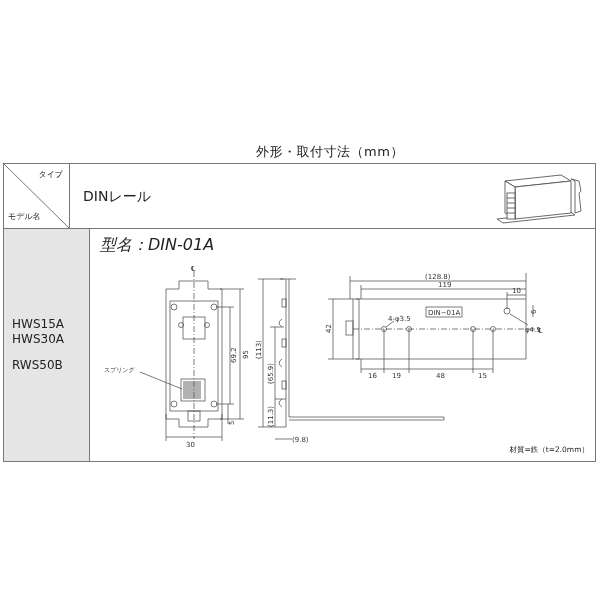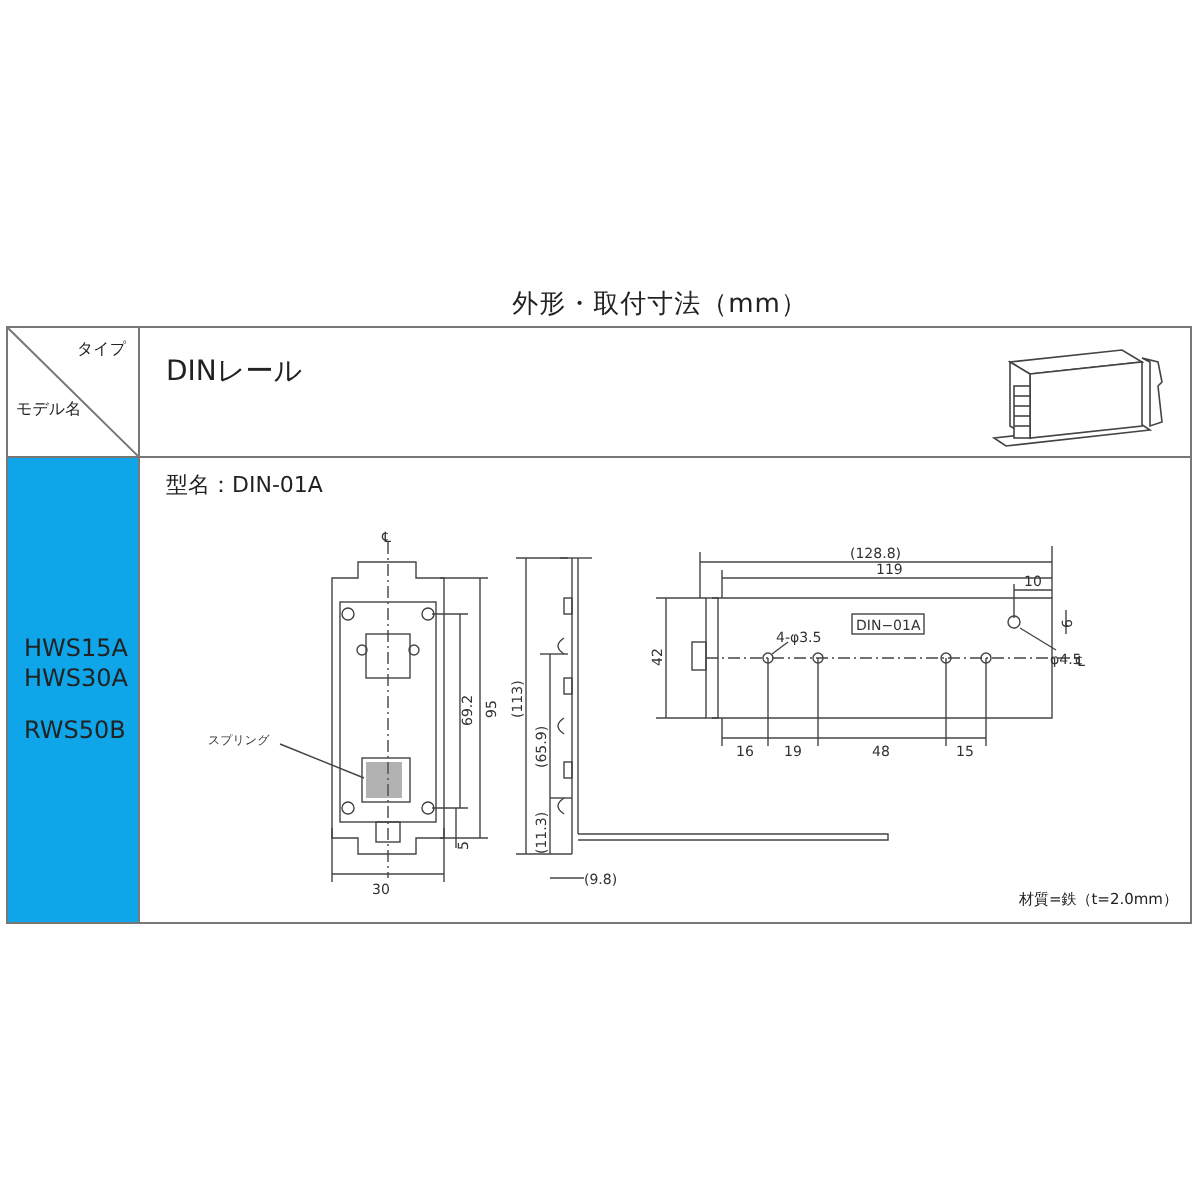--- a/index.html
+++ b/index.html
@@ -2,28 +2,28 @@
 <html><head>
 <meta charset="utf-8">
 <style>
   html,body{margin:0;padding:0;background:#fff;}
   body{width:600px;height:600px;position:relative;overflow:hidden;font-family:"DejaVu Sans","Liberation Sans",sans-serif;color:#222;}
   .title{position:absolute;top:143px;left:0;width:600px;text-align:center;font-size:13px;letter-spacing:0.5px;padding-left:60px;box-sizing:border-box;}
   .tbl{position:absolute;left:3px;top:163px;width:593px;height:299px;border:1px solid #777;box-sizing:border-box;}
   .hdr-left{position:absolute;left:0;top:0;width:66px;height:65px;border-right:1px solid #777;border-bottom:1px solid #777;box-sizing:border-box;overflow:hidden;font-family:Liberation Serif, serif;}
   .hdr-left svg{position:absolute;left:0;top:0;}
   .type-lbl{position:absolute;right:6px;top:5px;font-size:8px;}
-  .model-lbl{position:absolute;left:4px;bottom:18px;font-size:8px;}
+  .model-lbl{position:absolute;left:4px;bottom:6px;font-size:8px;}
   .hdr-right{position:absolute;left:66px;top:0;right:0;height:65px;border-bottom:1px solid #777;box-sizing:border-box;}
-  .din-lbl{position:absolute;left:13px;top:13px;font-size:14px;}
+  .din-lbl{position:absolute;left:13px;top:24px;font-size:14px;}
   .iso{position:absolute;right:8px;top:3px;}
-  .models{position:absolute;left:0;top:65px;width:66px;bottom:0;background:#0ea5e9;border-right:1px solid #777;box-sizing:border-box;}
+  .models{position:absolute;left:0;top:65px;width:86px;bottom:0;background:#e5e5e5;border-right:1px solid #777;box-sizing:border-box;}
   .m{position:absolute;left:8px;font-size:12px;}
   .body{position:absolute;left:66px;top:65px;right:0;bottom:0;}
-  .kata{position:absolute;left:13px;top:6px;font-size:11px;}
+  .kata{position:absolute;left:30px;top:6px;font-size:16px;font-style:italic;}
   .dw{position:absolute;left:0;top:0;}
   .mat{position:absolute;right:6px;bottom:6px;font-size:7.5px;text-align:right;}
   text{font-family:"DejaVu Sans","Liberation Sans",sans-serif;}
 </style>
 </head>
 <body>
 
 <div class="title">外形・取付寸法（mm）</div>
 
 <div class="tbl">

